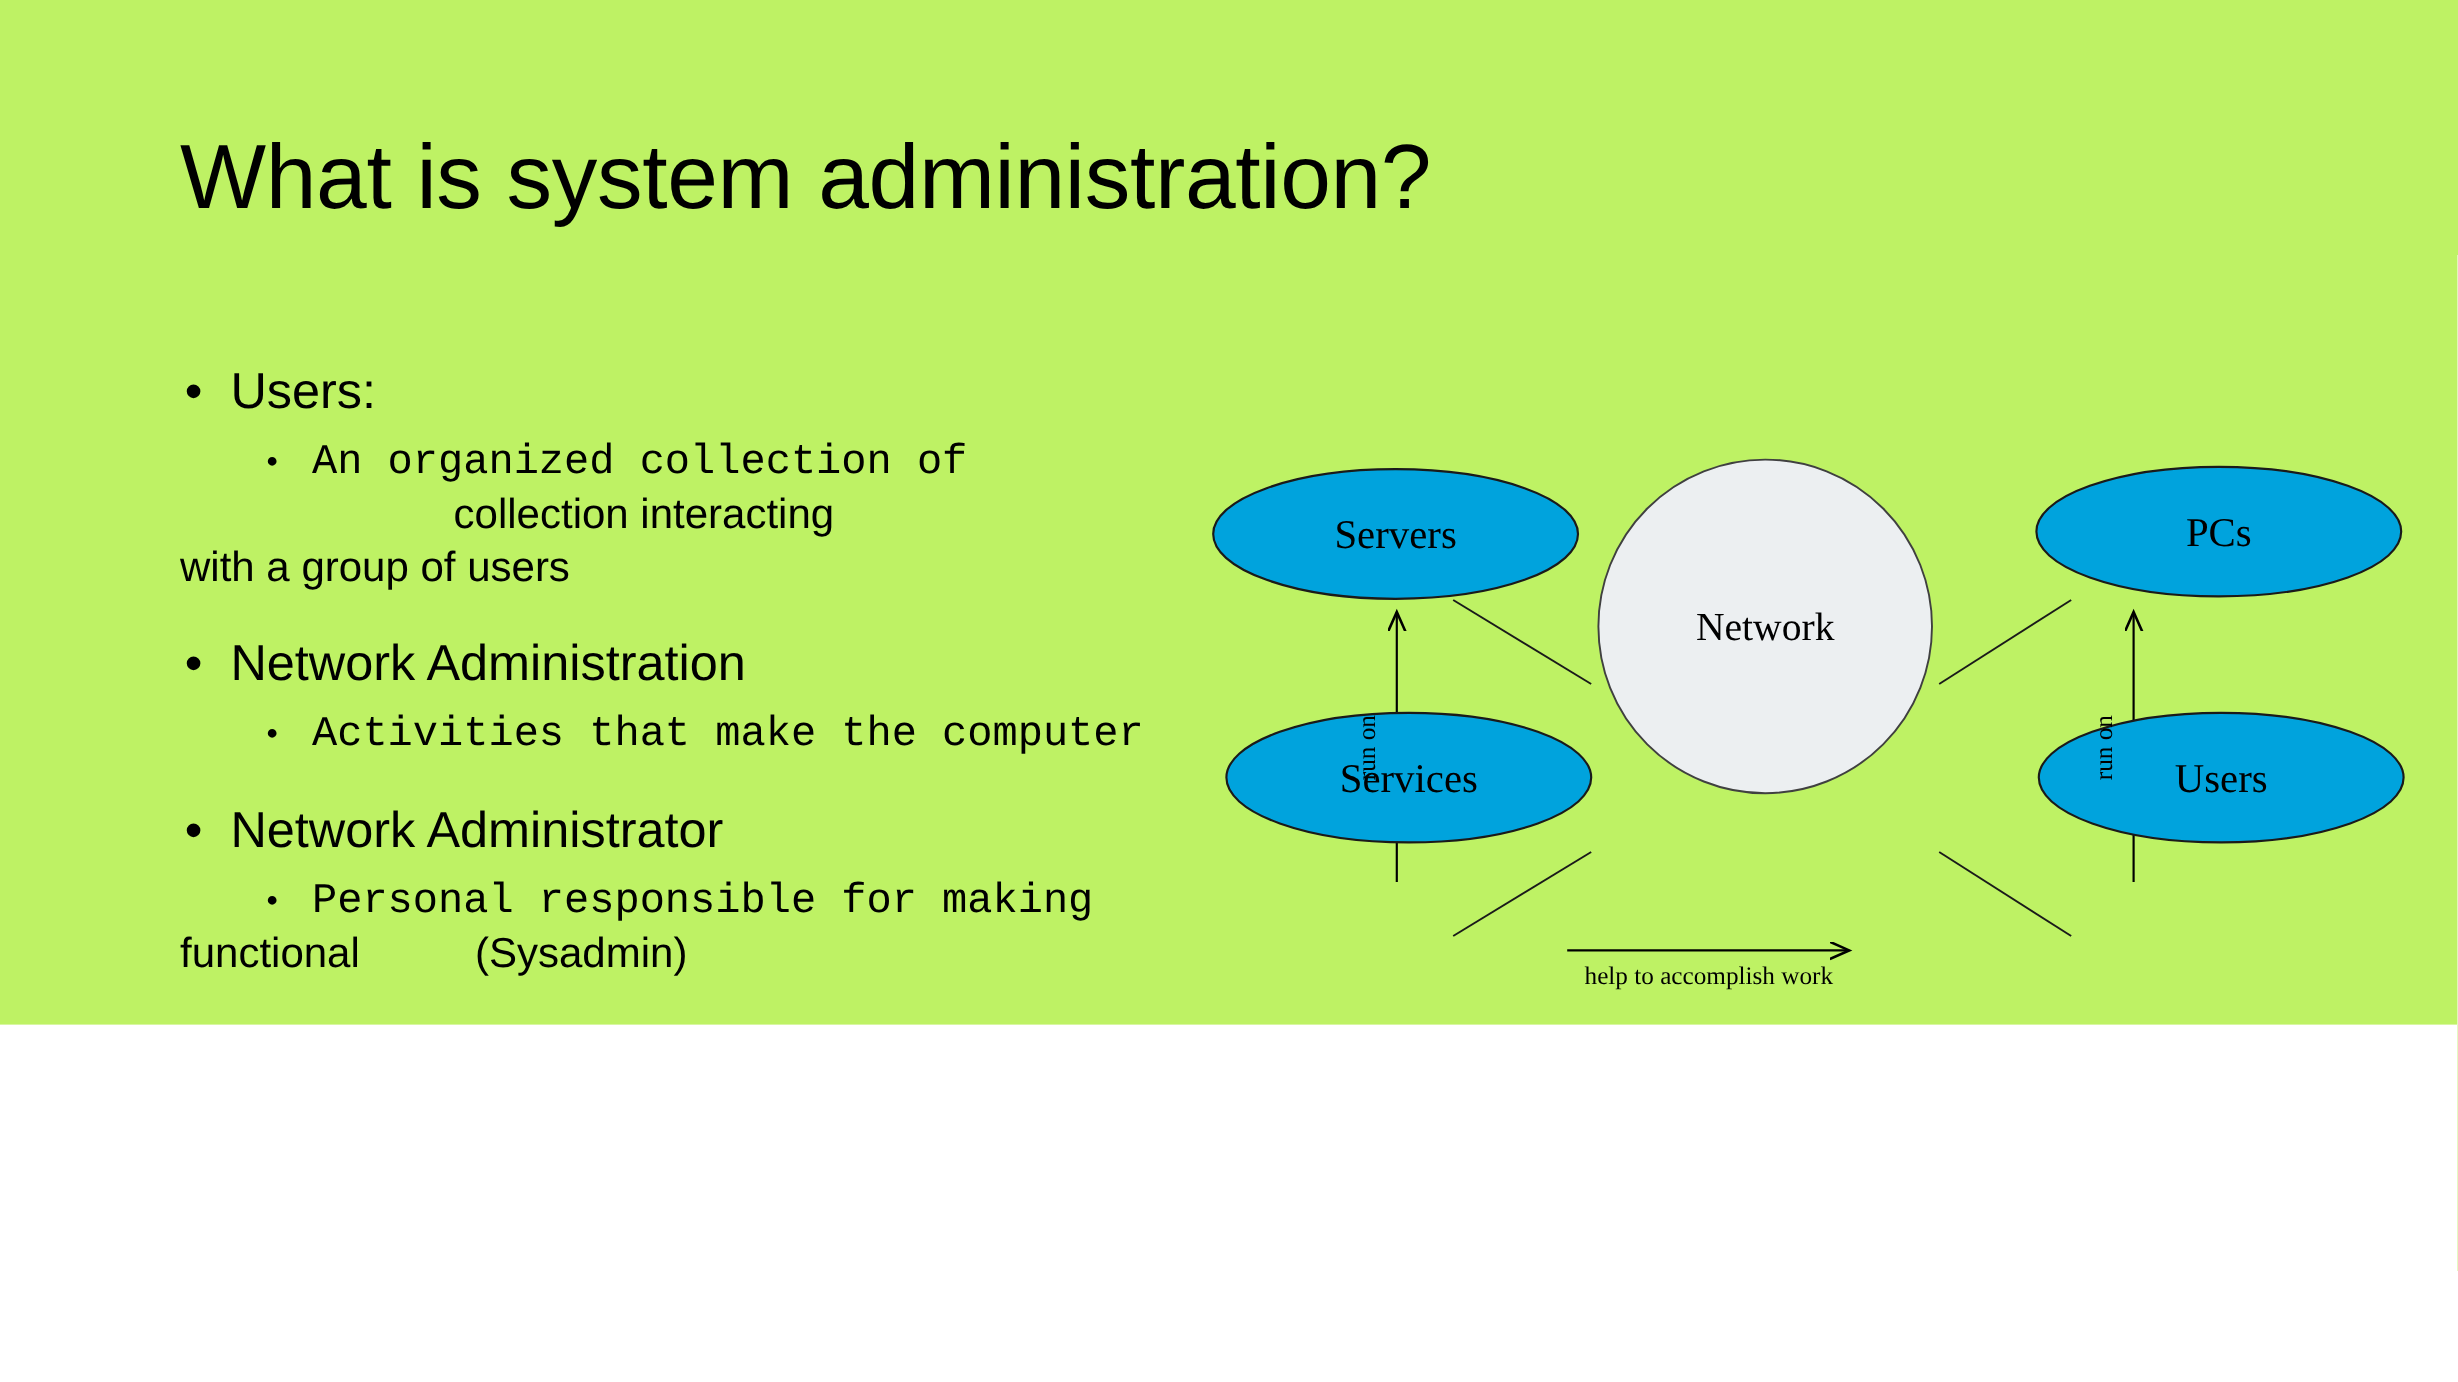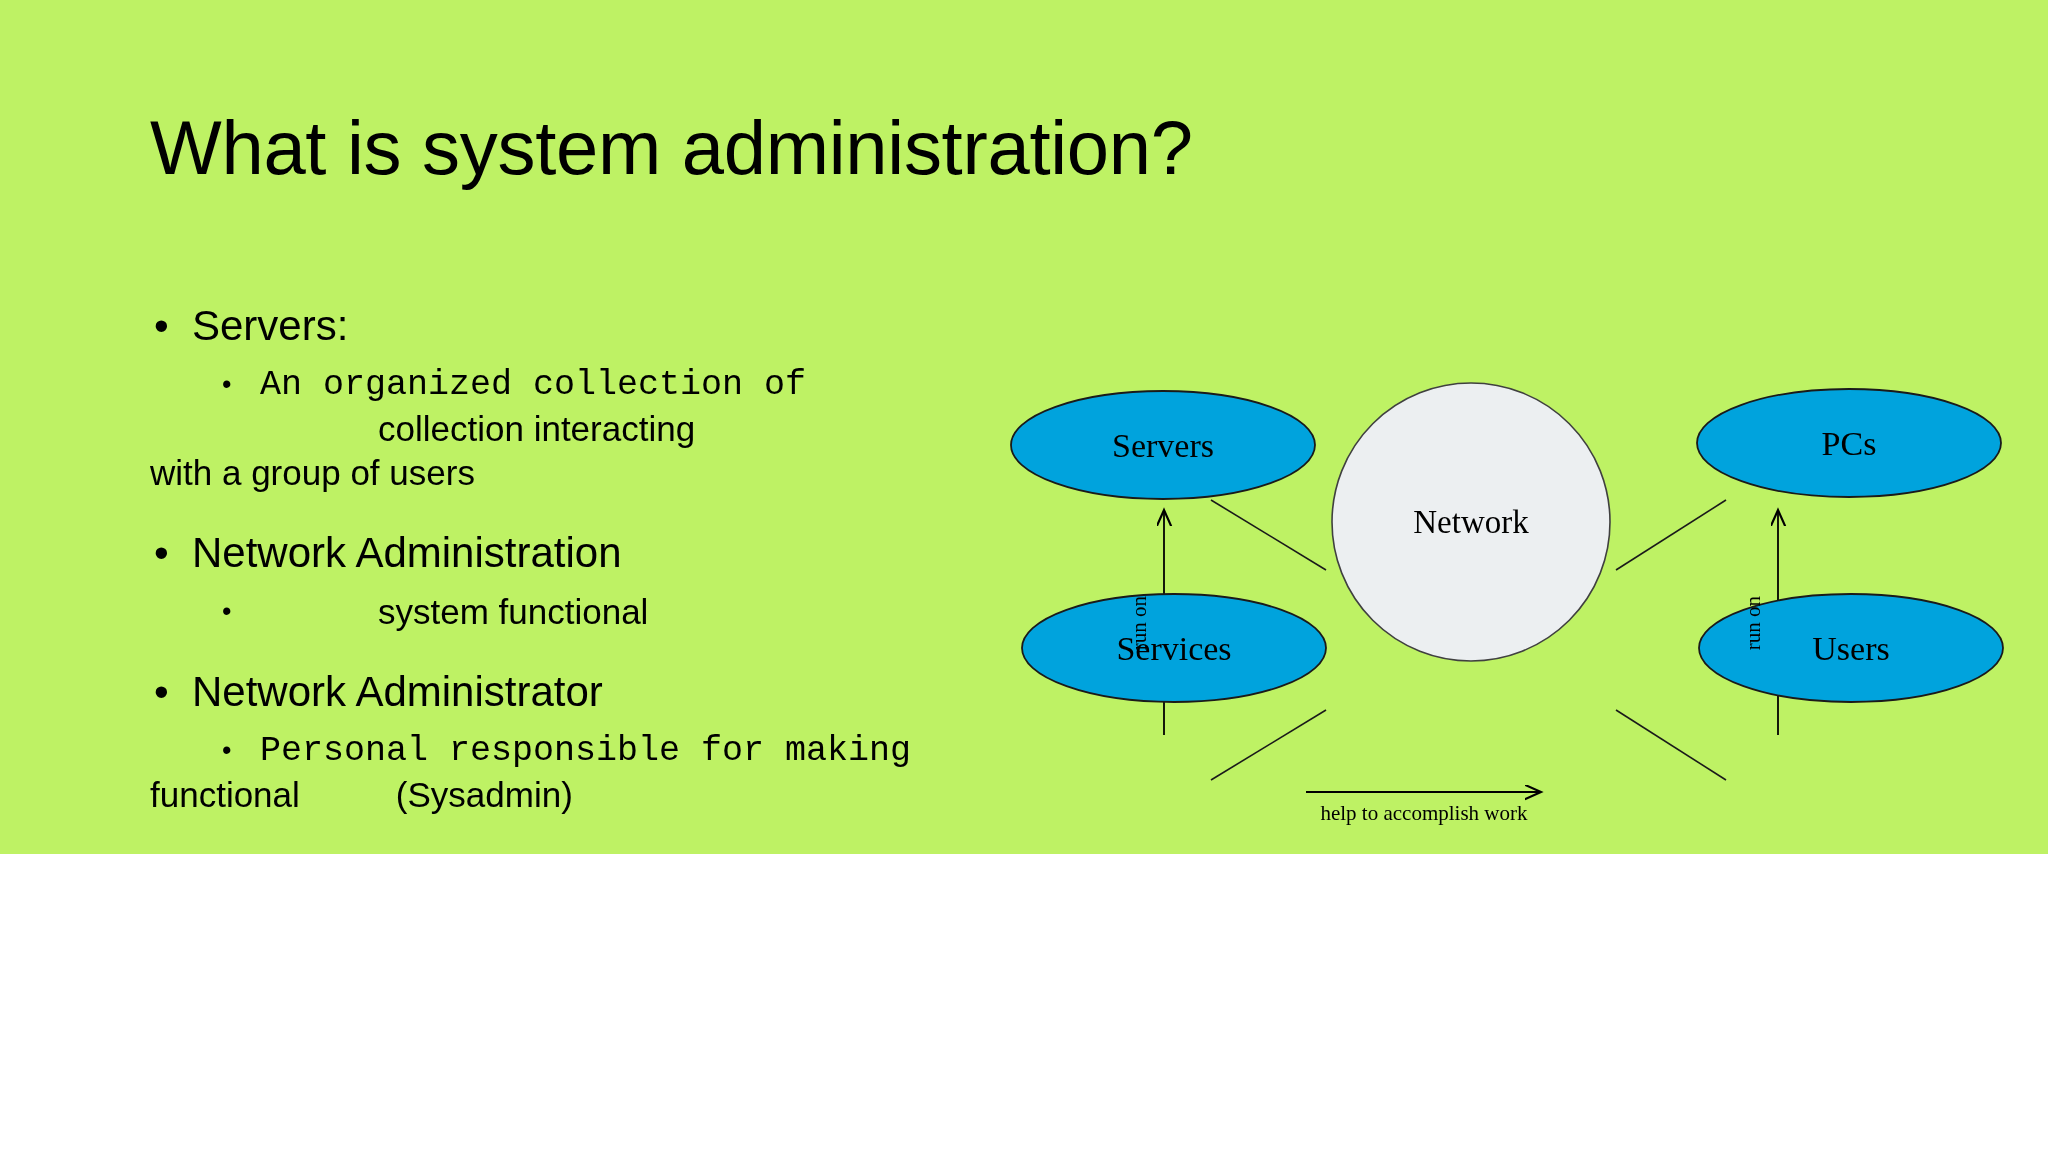--- a/index.html
+++ b/index.html
@@ -126,40 +126,40 @@
 <body>
 
 <div id="slide">
 
   <div id="slide-title">What is system administration?</div>
 
   <div id="body-content">
 
     <div class="lvl1">
       <span class="bullet">•</span>
-      <span>Servers:</span>
+      <span>Users:</span>
     </div>
 
     <div class="lvl2">
       <span class="bullet">•</span>
       <span class="line-plain">An organized collection of</span>
       <span class="line-indent-a">collection interacting</span>
       <span class="line-indent-b">with a  group of users</span>
     </div>
 
     <div class="sec-gap"></div>
 
     <div class="lvl1">
       <span class="bullet">•</span>
       <span>Network Administration</span>
     </div>
 
     <div class="lvl2">
       <span class="bullet">•</span>
-      <span class="line-indent-a">system functional</span>
+      <span class="line-plain">Activities that make the computer</span>
     </div>
 
     <div class="sec-gap"></div>
 
     <div class="lvl1">
       <span class="bullet">•</span>
       <span>Network Administrator</span>
     </div>
 
     <div class="lvl2">

